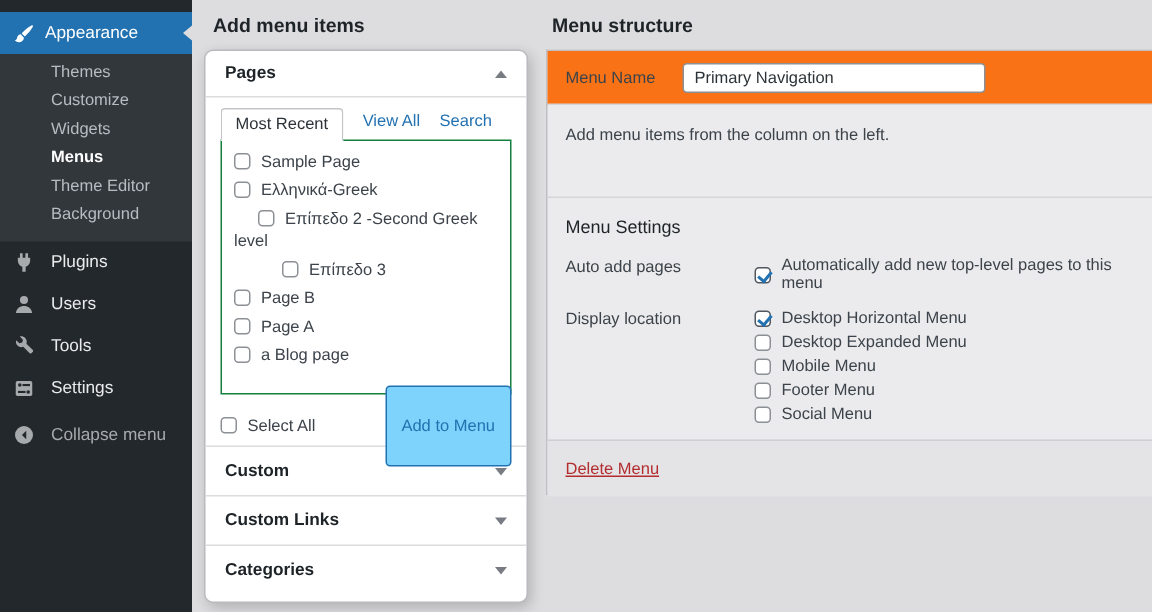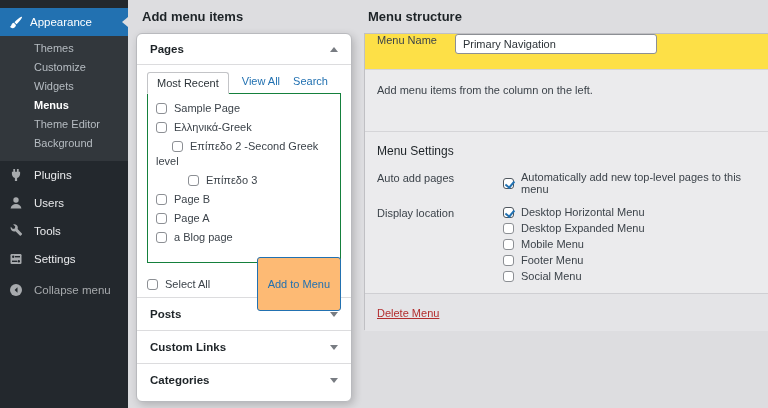--- a/index.html
+++ b/index.html
@@ -43,29 +43,29 @@
   .page-item{display:block;padding:2px 8px;line-height:15px;color:#3c434a;cursor:pointer}
   .cb{position:relative;display:inline-block;width:11px;height:11px;border:1px solid #8c8f94;border-radius:3px;
     background:#fff;vertical-align:-2px;margin-right:7px;cursor:pointer;flex-shrink:0}
   .cb.checked{border-color:#50575e}
   .cb.checked::after{content:"";position:absolute;left:3px;top:0;width:3.5px;height:7px;
     border:solid #2271b1;border-width:0 2px 2px 0;transform:rotate(40deg)}
   .ind-1 .cb{margin-left:16px}
   .ind-2 .cb{margin-left:32px}
   .select-row{display:flex;justify-content:space-between;align-items:center;margin-top:8px;height:26px}
   .select-all{color:#3c434a;cursor:pointer}
-  .btn-secondary{background:#fdba74;border:1px solid #2271b1;color:#2271b1;border-radius:3px;
+  .btn-secondary{background:#7dd3fc;border:1px solid #2271b1;color:#2271b1;border-radius:3px;
     font-size:11px;padding:20px 10px;font-family:"Liberation Sans",sans-serif;cursor:pointer}
 
   
   .col-structure{position:absolute;left:360px;top:0;width:408px;height:408px}
   .col-structure .col-title{padding-left:8px}
   .panel{position:absolute;left:4px;top:33px;width:404px;height:297px;background:#ebebed;
     border:1px solid #c0c0c4;border-right:none}
-  .name-bar{display:flex;align-items:flex-start;height:36px;background:#fde047;border-bottom:1px solid #d5d5d8;padding:0 12px}
+  .name-bar{display:flex;align-items:center;height:36px;background:#f97316;border-bottom:1px solid #d5d5d8;padding:0 12px}
   .name-bar label{color:#3c434a;margin-right:18px}
   .name-bar input{width:202px;height:20px;border:1px solid #8c8f94;border-radius:3px;padding:0 7px;
     font-size:11px;color:#2c3338;background:#fff;font-family:"Liberation Sans",sans-serif}
   .instructions{height:61px;padding:14px 12px;color:#3c434a}
   .settings{height:162px;border-top:1px solid #d5d5d8;padding:10px 12px 0}
   .settings h3{font-size:12px;font-weight:normal;color:#1d2327;margin:2px 0 13px}
   .setting-row{display:flex;margin-bottom:7px}
   .setting-label{width:126px;flex-shrink:0;color:#3c434a;padding-top:1px}
   .opts{display:flex;flex-direction:column}
   .opt{display:flex;align-items:center;color:#3c434a;margin-bottom:4px;cursor:pointer}
@@ -158,21 +158,21 @@
           <label class="page-item ind-0"><span class="cb"></span><span>Page A</span></label>
           <label class="page-item ind-0"><span class="cb"></span><span>a Blog page</span></label>
         </div>
         <div class="select-row">
           <label class="select-all"><span class="cb"></span><span>Select All</span></label>
           <button class="btn-secondary">Add to Menu</button>
         </div>
       </div>
 
       <div class="acc-header acc-sep acc-row">
-        <span>Posts</span>
+        <span>Custom</span>
         <span class="arr arr-down"></span>
       </div>
       <div class="acc-header acc-sep acc-row">
         <span>Custom Links</span>
         <span class="arr arr-down"></span>
       </div>
       <div class="acc-header acc-sep acc-row">
         <span>Categories</span>
         <span class="arr arr-down"></span>
       </div>

